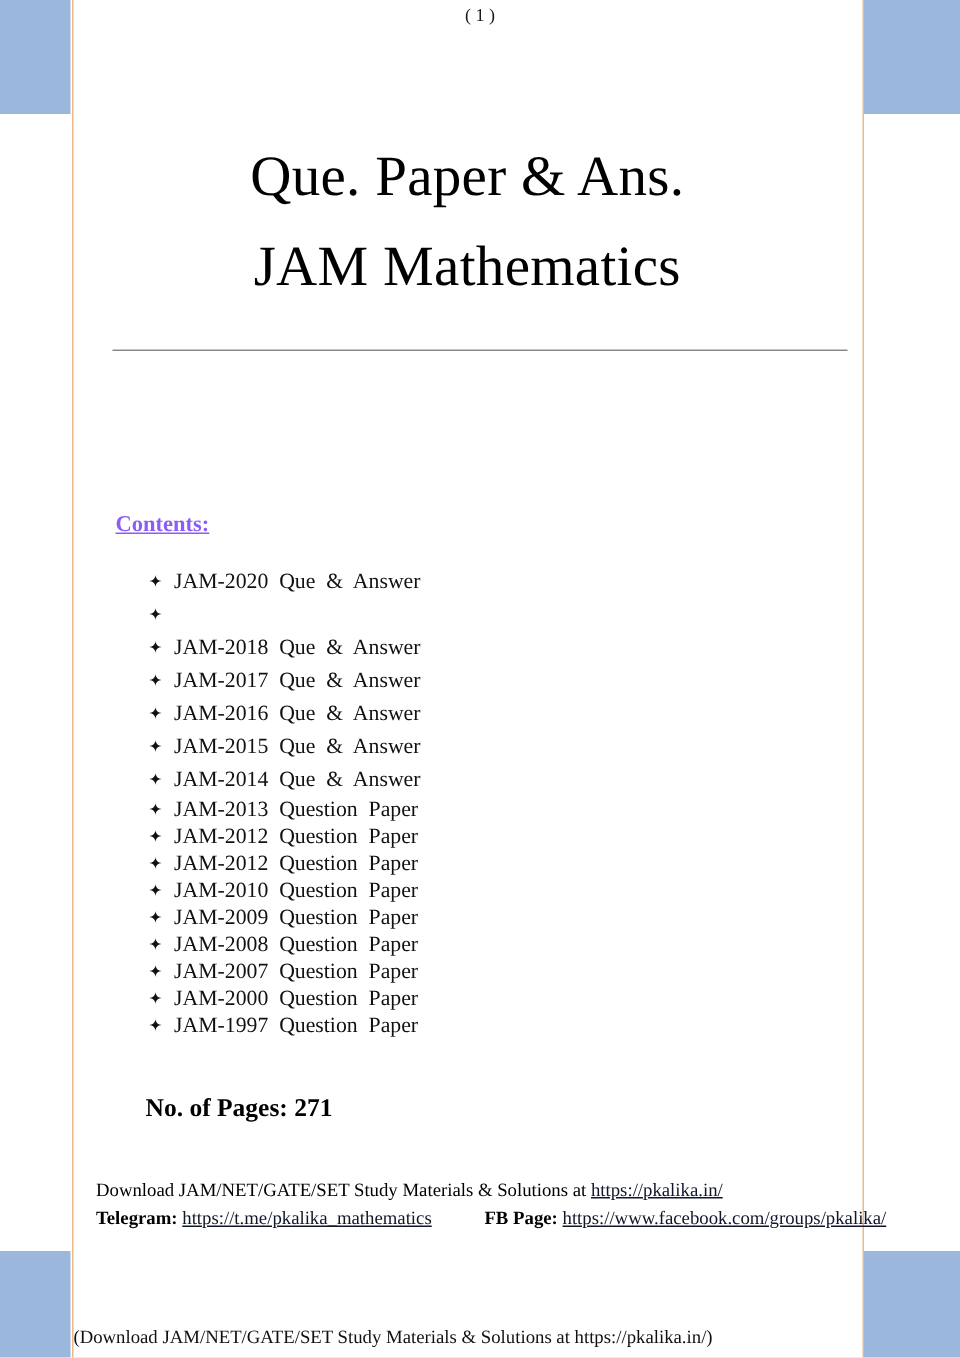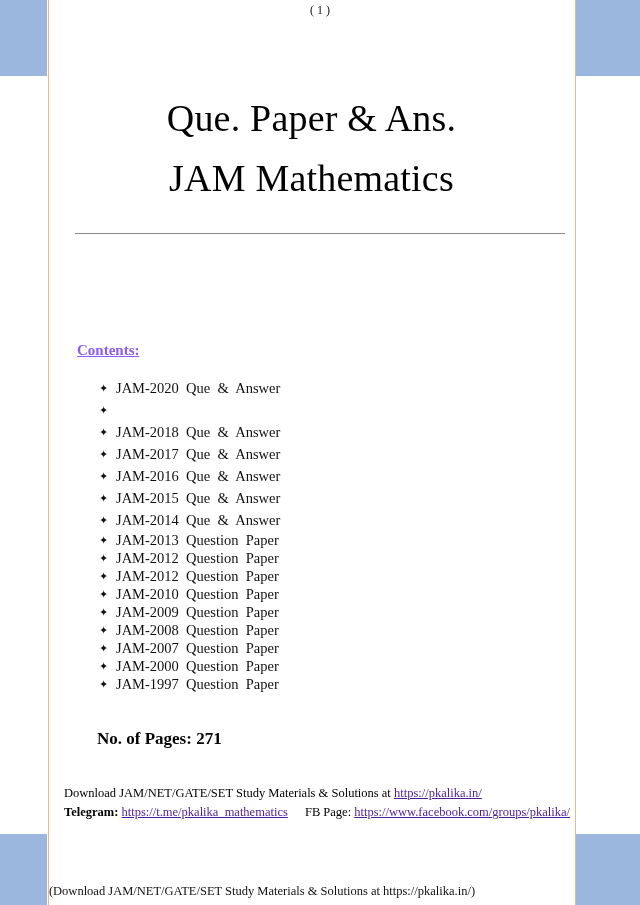--- a/index.html
+++ b/index.html
@@ -159,27 +159,27 @@
     position: absolute;
     left: 64px;
     top: 805px;
     font-size: 12.5px;
     color: #000000;
   }
   .footer-line2 .lbl {
     font-weight: bold;
   }
   a.link {
-    color: #4c1d95;
+    color: #0f172a;
     text-decoration: underline;
     margin-top: 16px;
   }
   .fb-label {
-    font-weight: normal;
-    margin-left: 14px;
+    font-weight: bold;
+    margin-left: 32px;
   }
   .bottom-note {
     position: absolute;
     left: 0;
     top: 884px;
     width: 524px;
     text-align: center;
     font-size: 12.5px;
     color: #111111;
   }

